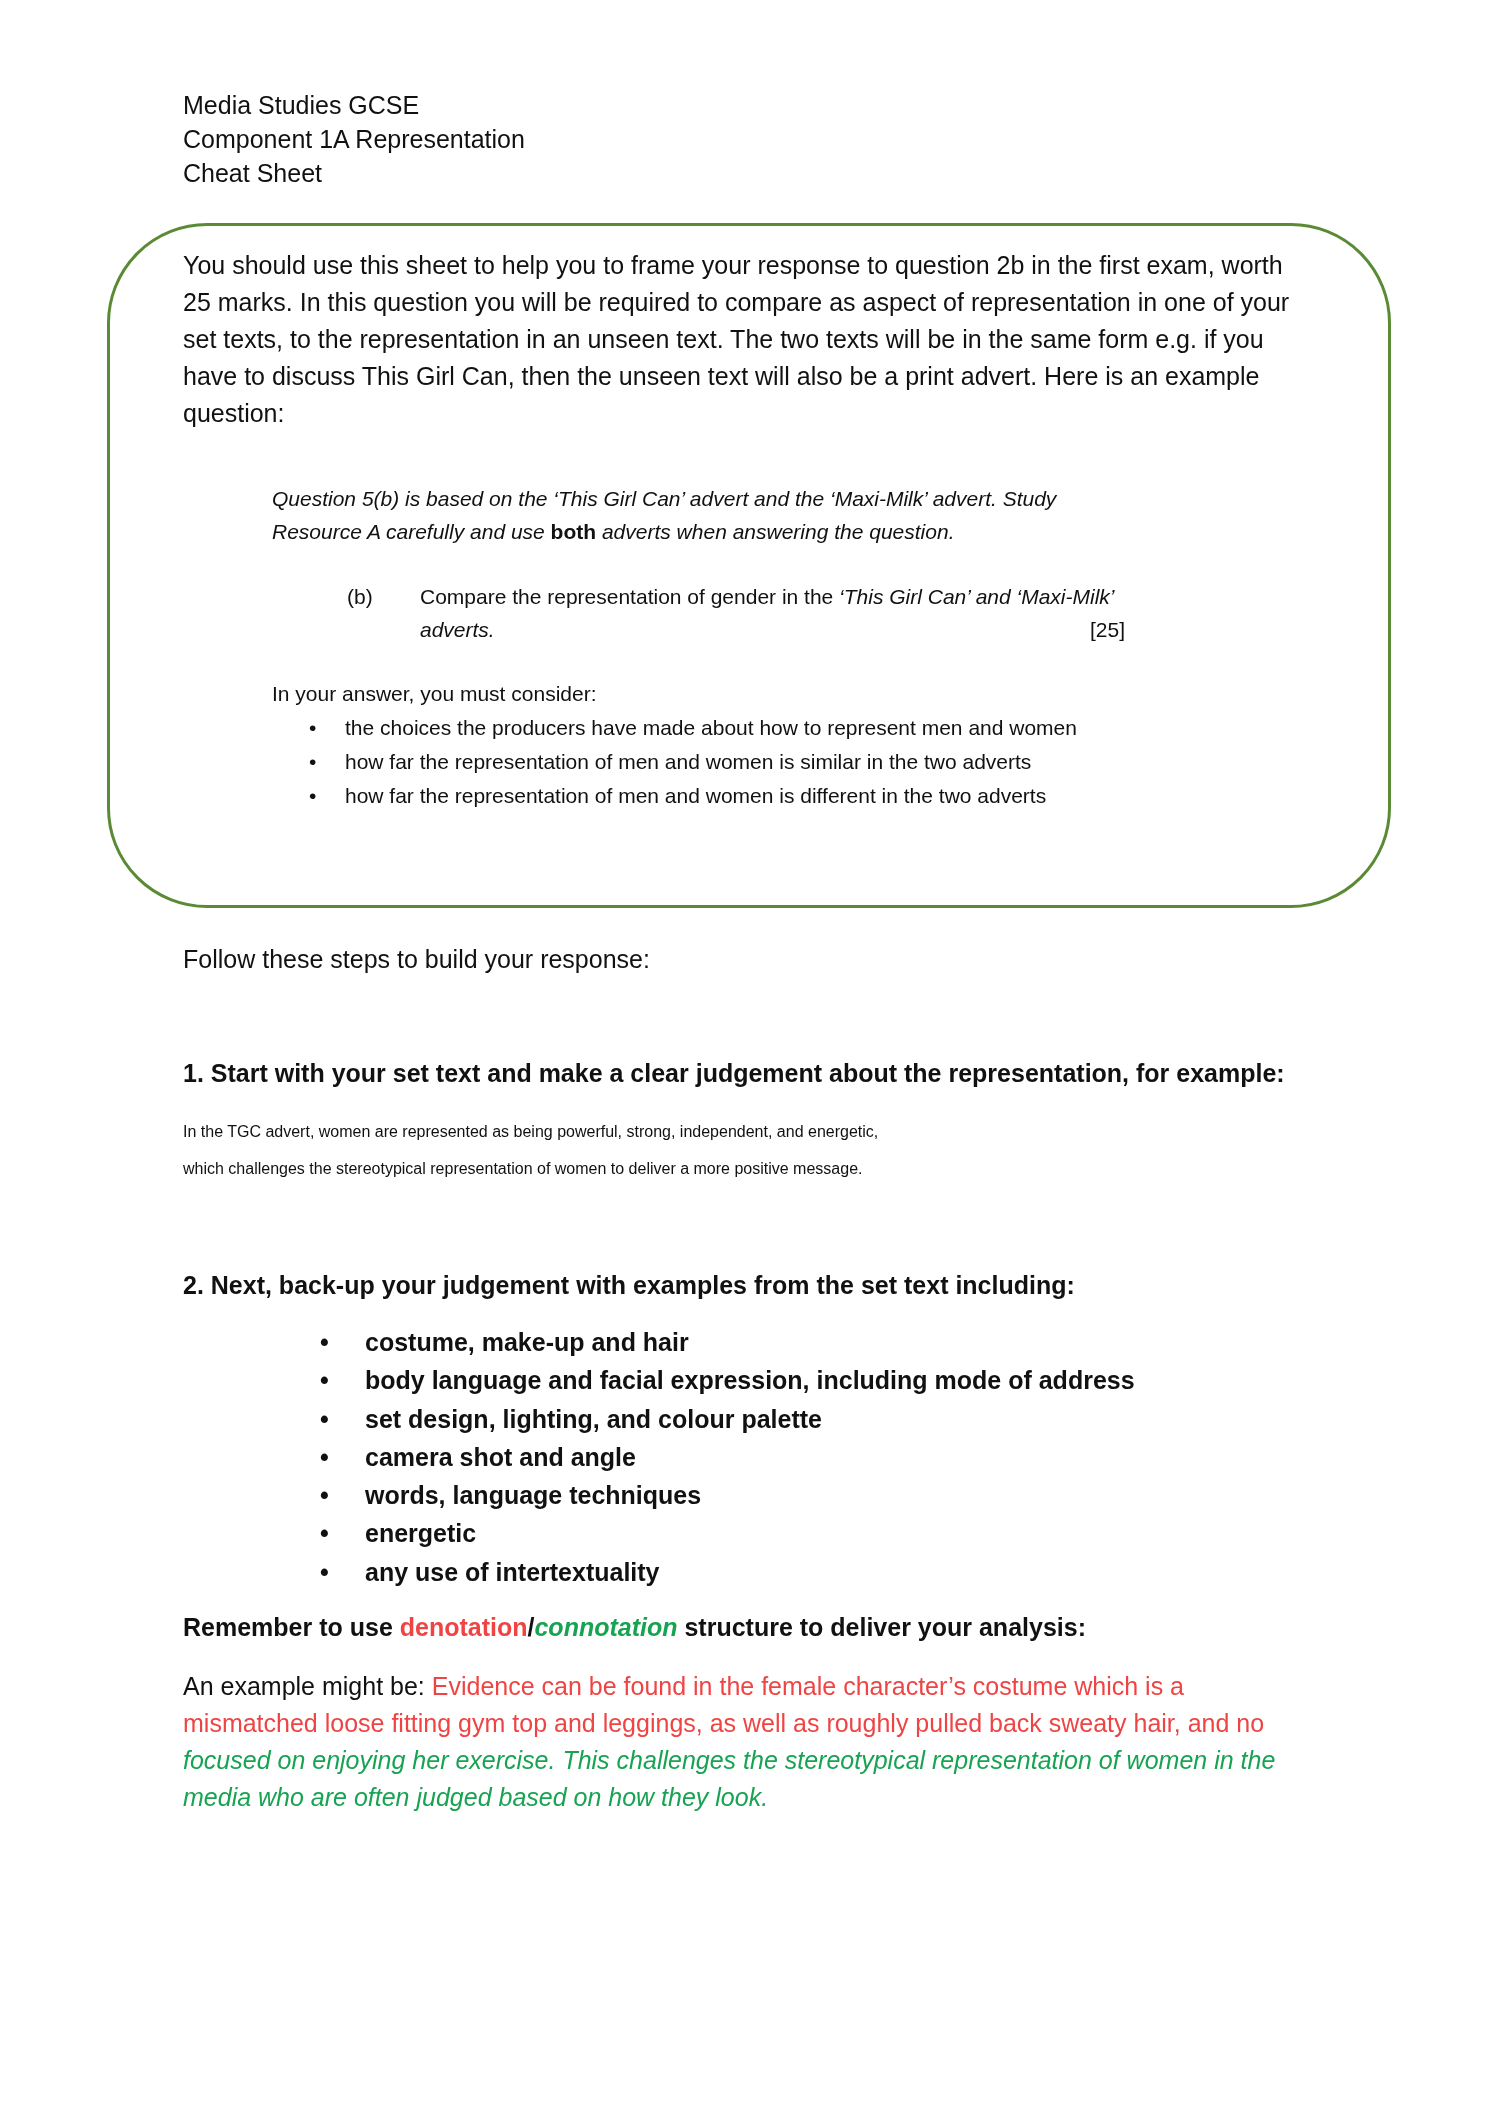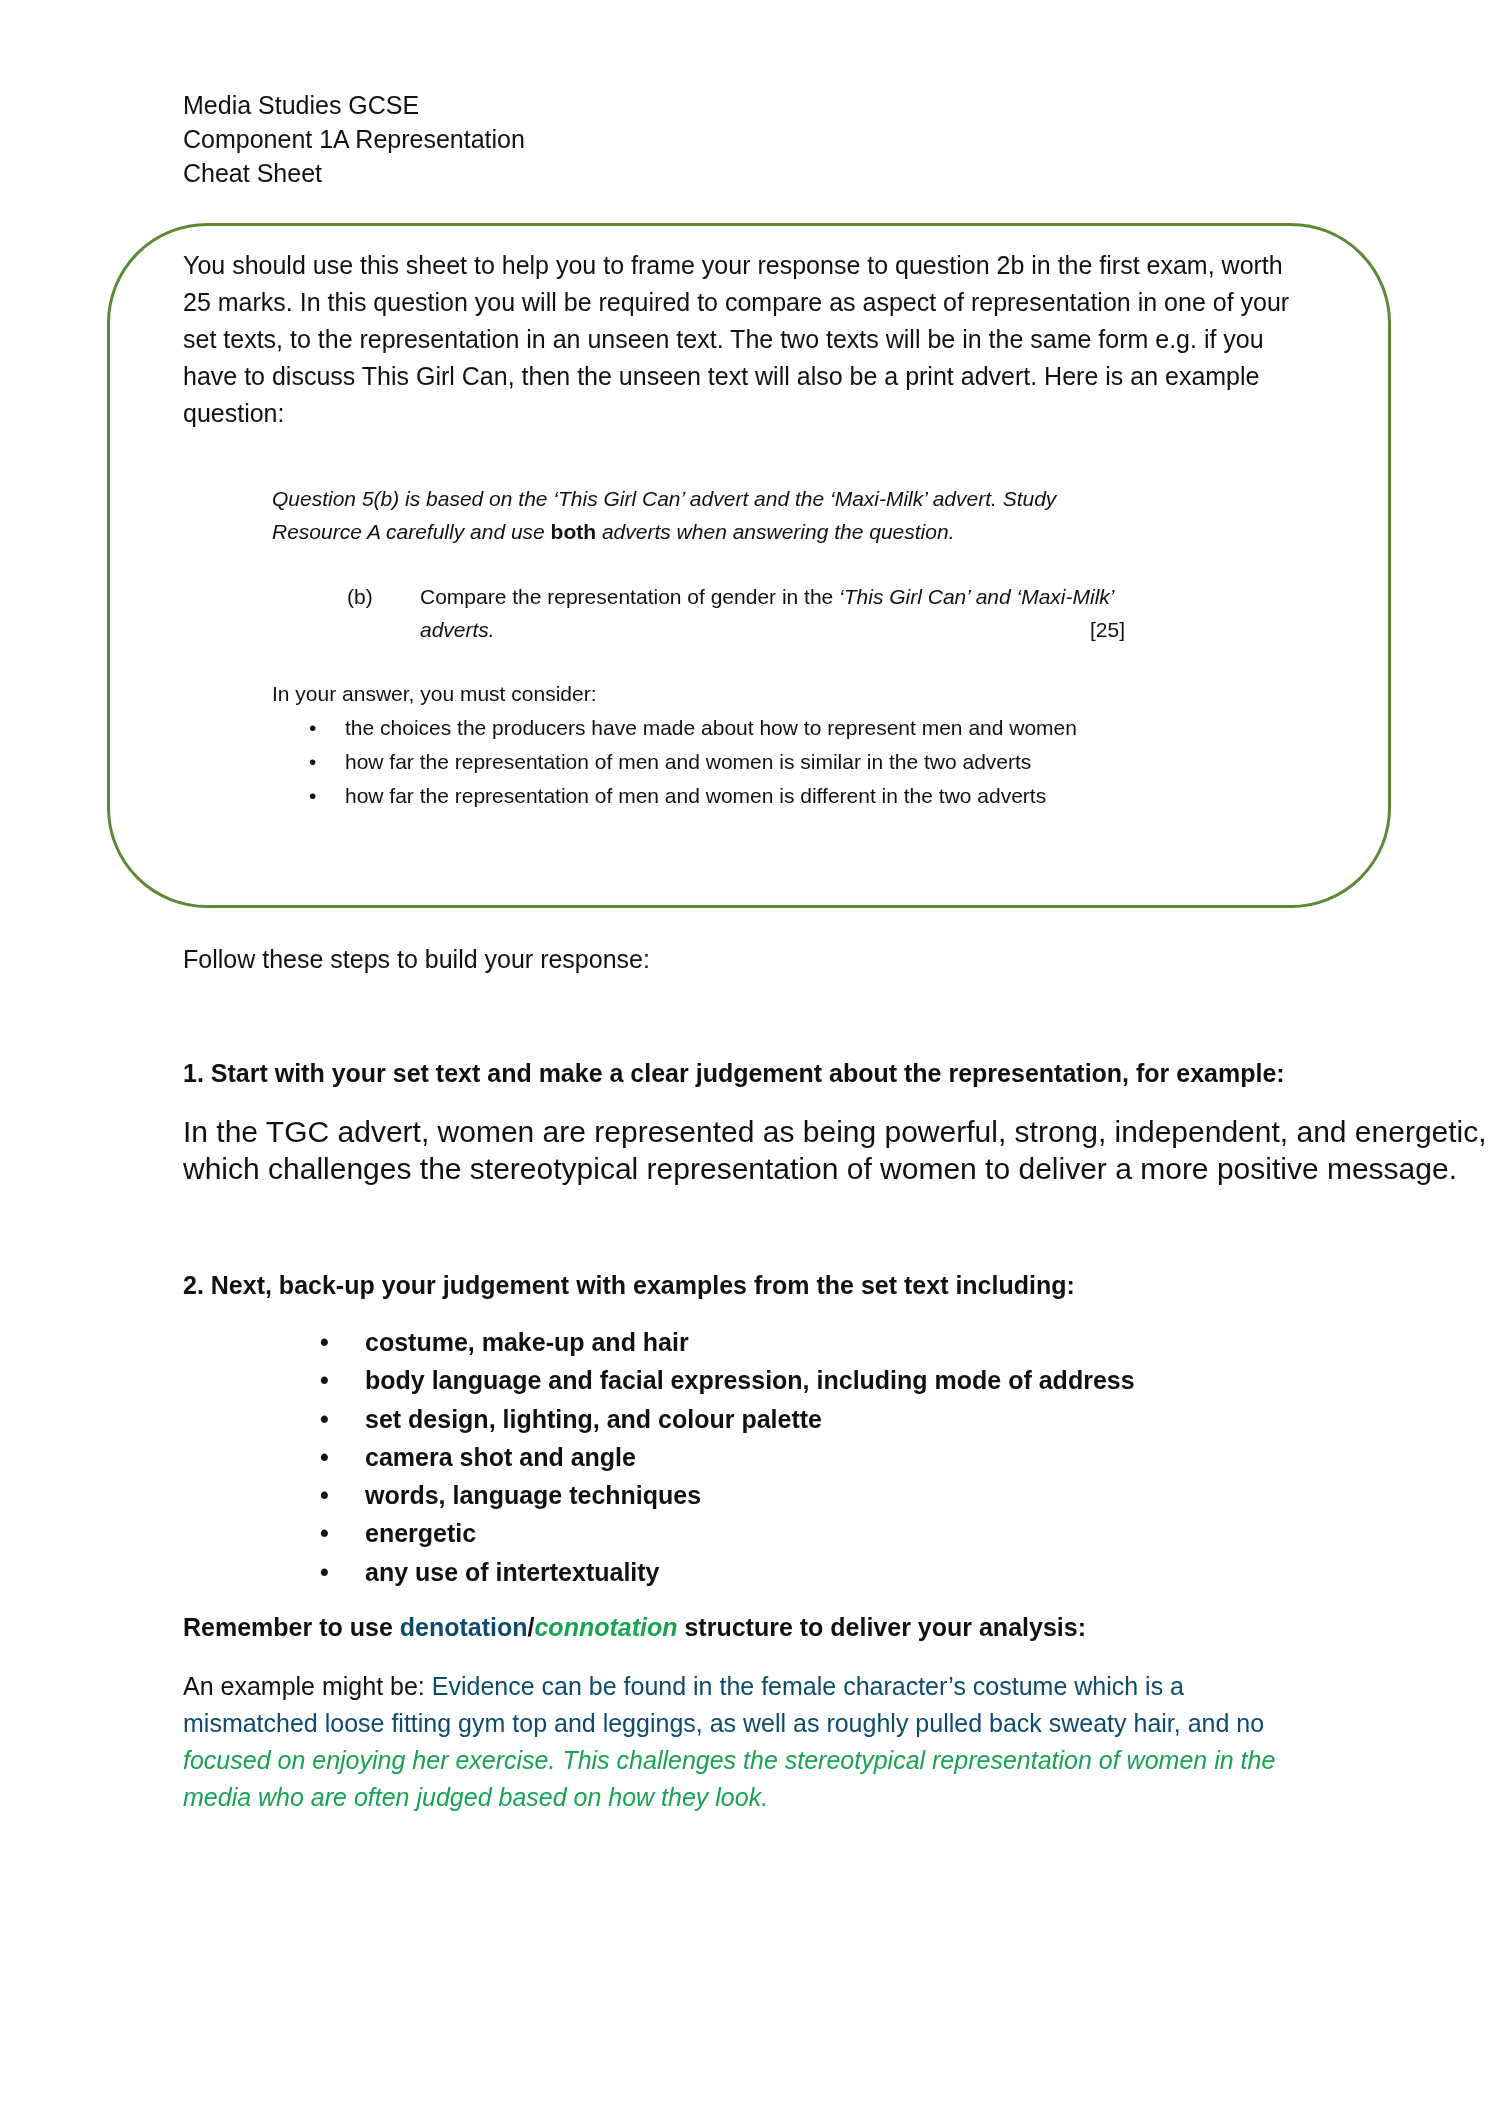--- a/index.html
+++ b/index.html
@@ -28,31 +28,31 @@
   .exam-marks { left: 1090px; top: 613px; }
   .consider { left: 272px; top: 677px; }
   .consider-list { left: 272px; top: 711px; }
   .consider-list .row { position: relative; height: 34px; }
   .consider-list .dot { position: absolute; left: 37px; top: 0; }
   .consider-list .txt { position: absolute; left: 73px; top: 0; }
 
   .follow { left: 183px; top: 942px; }
 
   .h1 { left: 183px; top: 1056px; font-weight: bold; font-size: 25px; line-height: 34px; white-space: nowrap; }
-  .p1 { left: 183px; top: 1113px; font-size: 30px; line-height: 37px; }
+  .p1 { left: 183px; top: 1113px; font-size: 16px; line-height: 37px; }
   .p1 div { white-space: nowrap; }
 
   .h2 { left: 183px; top: 1268px; font-weight: bold; font-size: 25px; line-height: 34px; white-space: nowrap; }
   .list2 { left: 310px; top: 1325px; }
   .list2 .row { position: relative; height: 38.3px; font-weight: bold; font-size: 25px; line-height: 34px; white-space: nowrap; }
   .list2 .dot { position: absolute; left: 10px; top: 0; }
   .list2 .txt { position: absolute; left: 55px; top: 0; }
 
   .remember { left: 183px; top: 1610px; font-weight: bold; font-size: 25px; line-height: 34px; white-space: nowrap; }
-  .blue { color: #0c4a6e; }
+  .blue { color: #ef4444; }
   .green { color: #17a352; font-style: italic; }
 
   .example { left: 183px; top: 1668px; font-size: 25px; line-height: 37px; }
   .example div { white-space: nowrap; }
 </style>
 </head>
 <body>
 
 <div class="abs header">
   <div>Media Studies GCSE</div>

